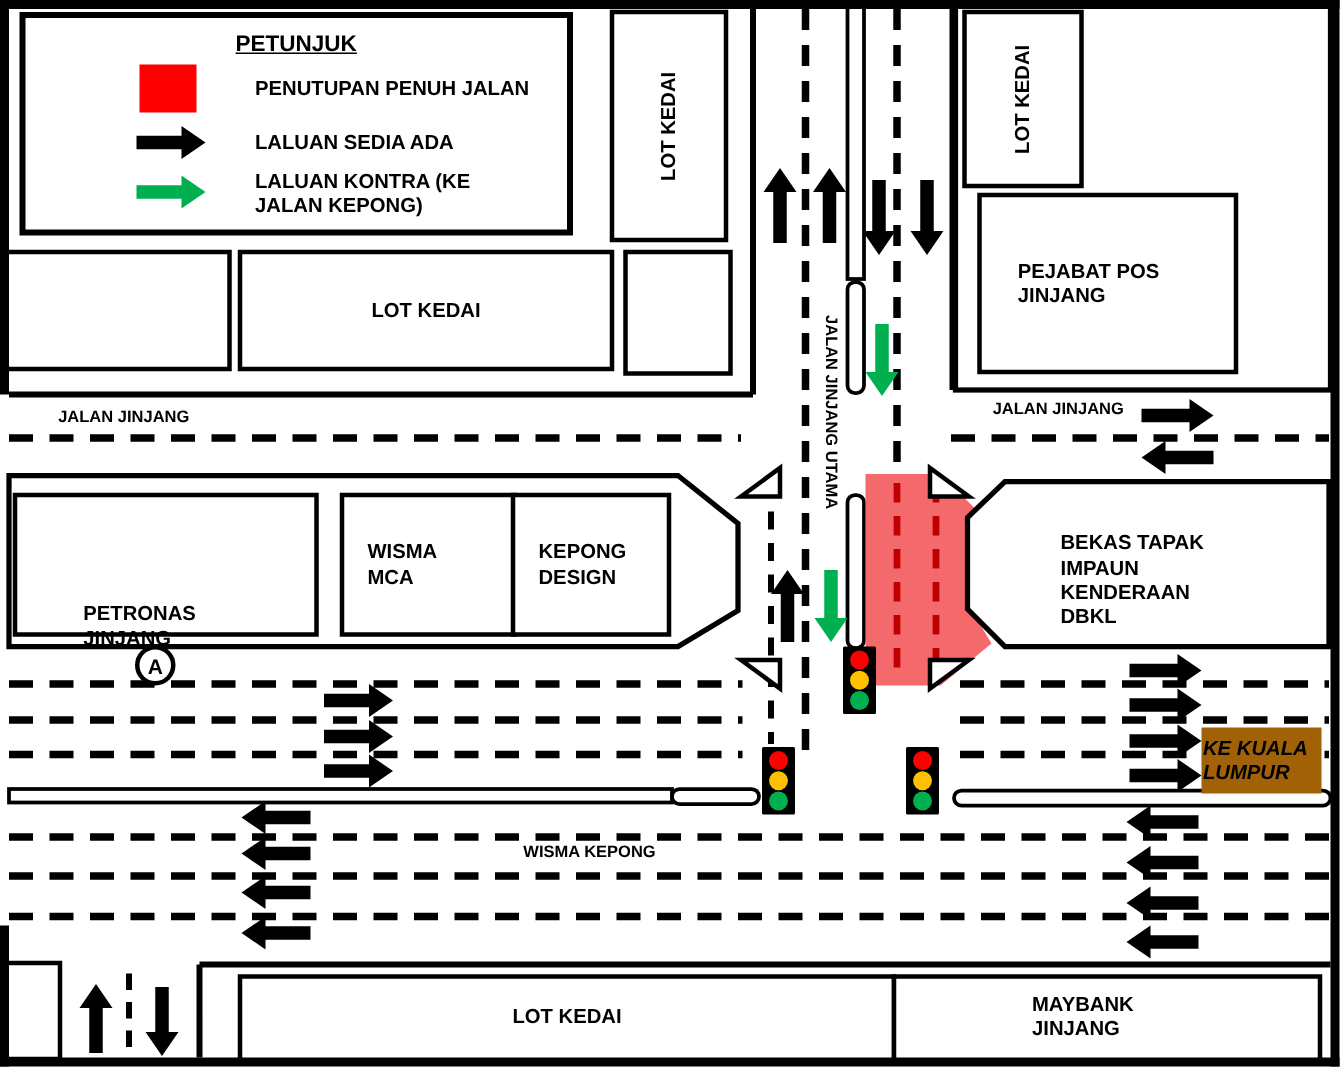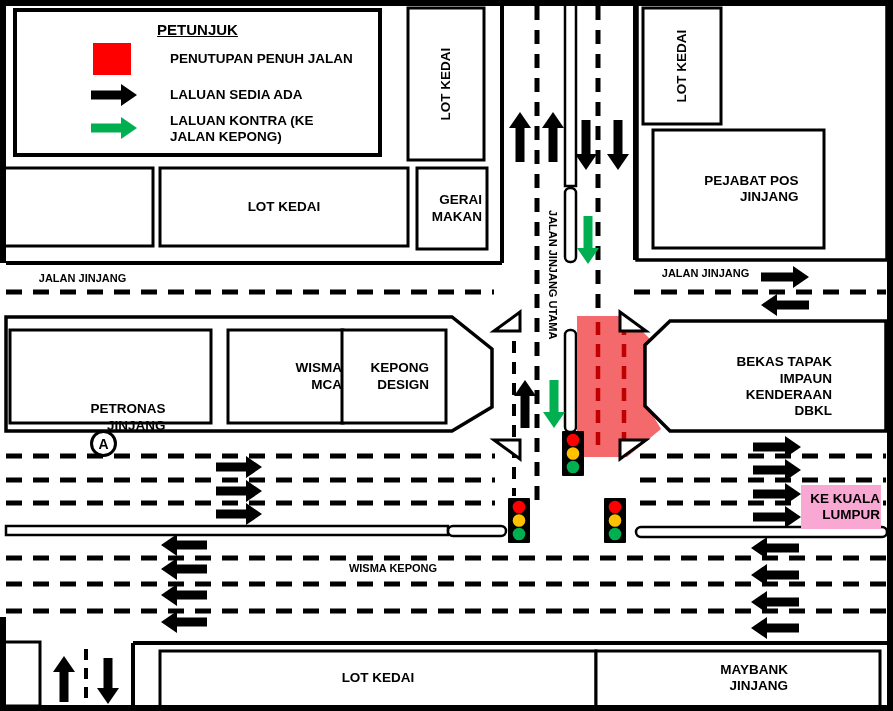--- a/index.html
+++ b/index.html
@@ -2,33 +2,33 @@
 <html><head>
 <meta charset="utf-8">
 <style>
   html,body{margin:0;padding:0;background:#fff;}
   body{width:893px;height:711px;position:relative;overflow:hidden;
        font-family:"Liberation Sans",sans-serif;}
   #stage{position:absolute;left:0;top:0;width:893px;height:711px;}
   svg#diagram{position:absolute;left:0;top:0;z-index:1;}
   .border{position:absolute;background:#000;z-index:3;}
   .lbl{position:absolute;display:flex;align-items:center;justify-content:center;
-       text-align:right;font-weight:bold;color:#000;line-height:1.22;z-index:4;
+       text-align:left;font-weight:bold;color:#000;line-height:1.22;z-index:4;
        font-size:13.5px;}
   .lbl.small{font-size:11px;}
   .lbl.left{justify-content:flex-start;text-align:left;}
   .lbl .inner{display:inline-block;}
   .vspan{display:inline-block;white-space:nowrap;transform:rotate(-90deg);}
   .vspan.cw{transform:rotate(90deg);}
   .underline{text-decoration:underline;}
   #marker-a{position:absolute;left:90px;top:430px;width:27px;height:27px;
     box-sizing:border-box;border:3px solid #000;border-radius:50%;background:#fff;
     display:flex;align-items:center;justify-content:center;font-weight:bold;
     font-size:14px;z-index:4;}
-  #ke-kl{background:#f9a8d4;}
+  #ke-kl{background:#a16207;font-style:italic;}
 </style>
 </head>
 <body>
 
 <div id="stage">
   <svg id="diagram" width="893" height="711" viewBox="0 0 893 711">
       <line x1="502" y1="6" x2="502" y2="263" stroke="#000000" stroke-width="4"></line>
       <line x1="635" y1="6" x2="635" y2="260" stroke="#000000" stroke-width="4"></line>
       <line x1="6" y1="263" x2="502" y2="263" stroke="#000000" stroke-width="4"></line>
       <line x1="133" y1="643" x2="887" y2="643" stroke="#000000" stroke-width="4"></line>
@@ -133,36 +133,33 @@
   <div class="border" style="left:0;top:617px;width:6px;height:94px;"></div>
 
   <div class="lbl" style="left:15px;top:18px;width:365px;height:24px;font-size:15px;">
     <span class="inner underline">PETUNJUK</span>
     </div>
   <div class="lbl left" style="left:170px;top:85px;width:212px;height:20px;">LALUAN SEDIA ADA</div>
   <div class="lbl left" style="left:170px;top:40px;width:212px;height:38px;">PENUTUPAN PENUH JALAN</div>
   <div class="lbl left" style="left:170px;top:108px;width:168px;height:42px;">LALUAN KONTRA (KE JALAN KEPONG)</div>
 
   <div class="lbl" style="left:160px;top:170px;width:248px;height:74px;">LOT KEDAI</div>
-  <div class="lbl" style="left:417px;top:170px;width:70px;height:77px;">
-    <span class="inner" style="max-width:60px;">GERAI MAKAN</span>
-    </div>
   <div class="lbl" style="left:408px;top:8px;width:76px;height:152px;">
     <span class="vspan">LOT KEDAI</span>
     </div>
   <div class="lbl" style="left:643px;top:8px;width:78px;height:116px;">
     <span class="vspan">LOT KEDAI</span>
     </div>
   <div class="lbl" style="left:653px;top:132px;width:171px;height:114px;">
     <span class="inner" style="max-width:120px;">PEJABAT POS JINJANG</span>
     </div>
   <div class="lbl" style="left:10px;top:332px;width:201px;height:89px;margin-top:41px;">
     <span class="inner" style="max-width:110px;">PETRONAS JINJANG</span>
     </div>
-  <div class="lbl" style="left:228px;top:332px;width:99px;height:89px;margin-left:32px;">
+  <div class="lbl" style="left:228px;top:332px;width:99px;height:89px;">
     <span class="inner" style="max-width:65px;">WISMA MCA</span>
     </div>
   <div class="lbl" style="left:342px;top:332px;width:104px;height:89px;">
     <span class="inner" style="max-width:70px;">KEPONG DESIGN</span>
     </div>
   <div class="lbl" style="left:652px;top:321px;width:235px;height:132px;">
     <span class="inner" style="max-width:125px;">BEKAS TAPAK IMPAUN KENDERAAN DBKL</span>
     </div>
   <div class="lbl" style="left:160px;top:653px;width:436px;height:50px;">LOT KEDAI</div>
   <div class="lbl" style="left:596px;top:653px;width:284px;height:50px;">

